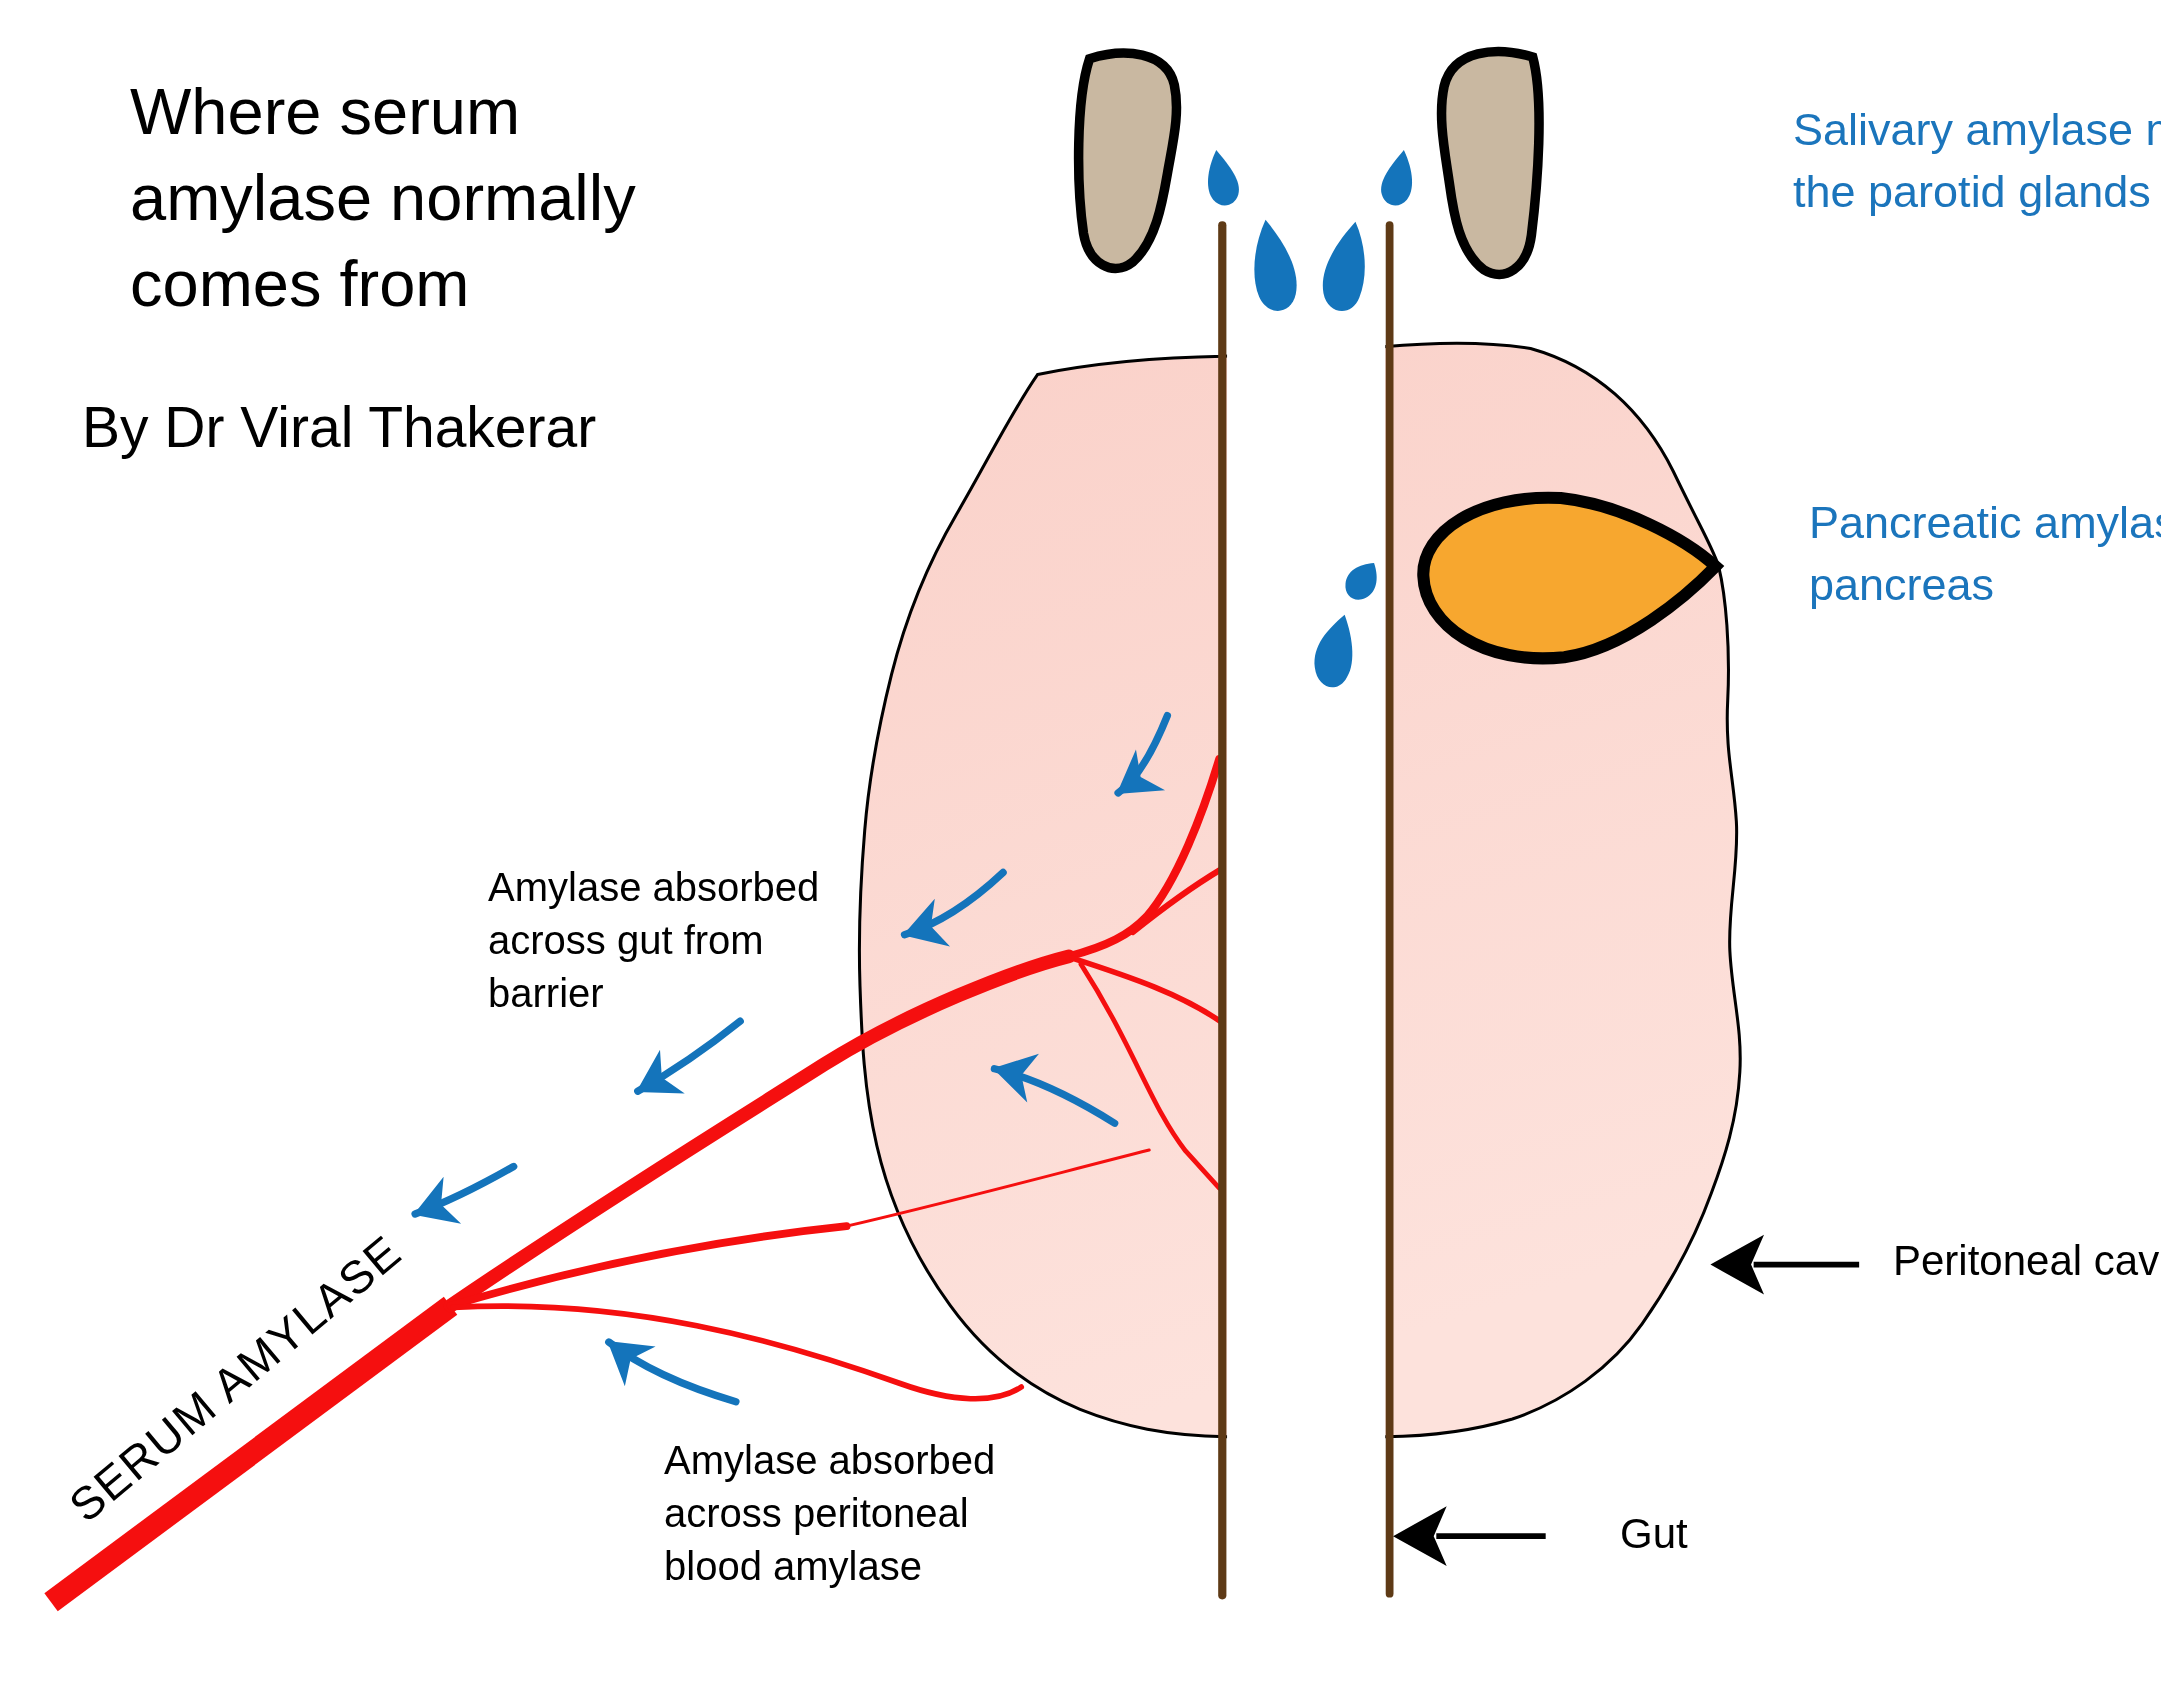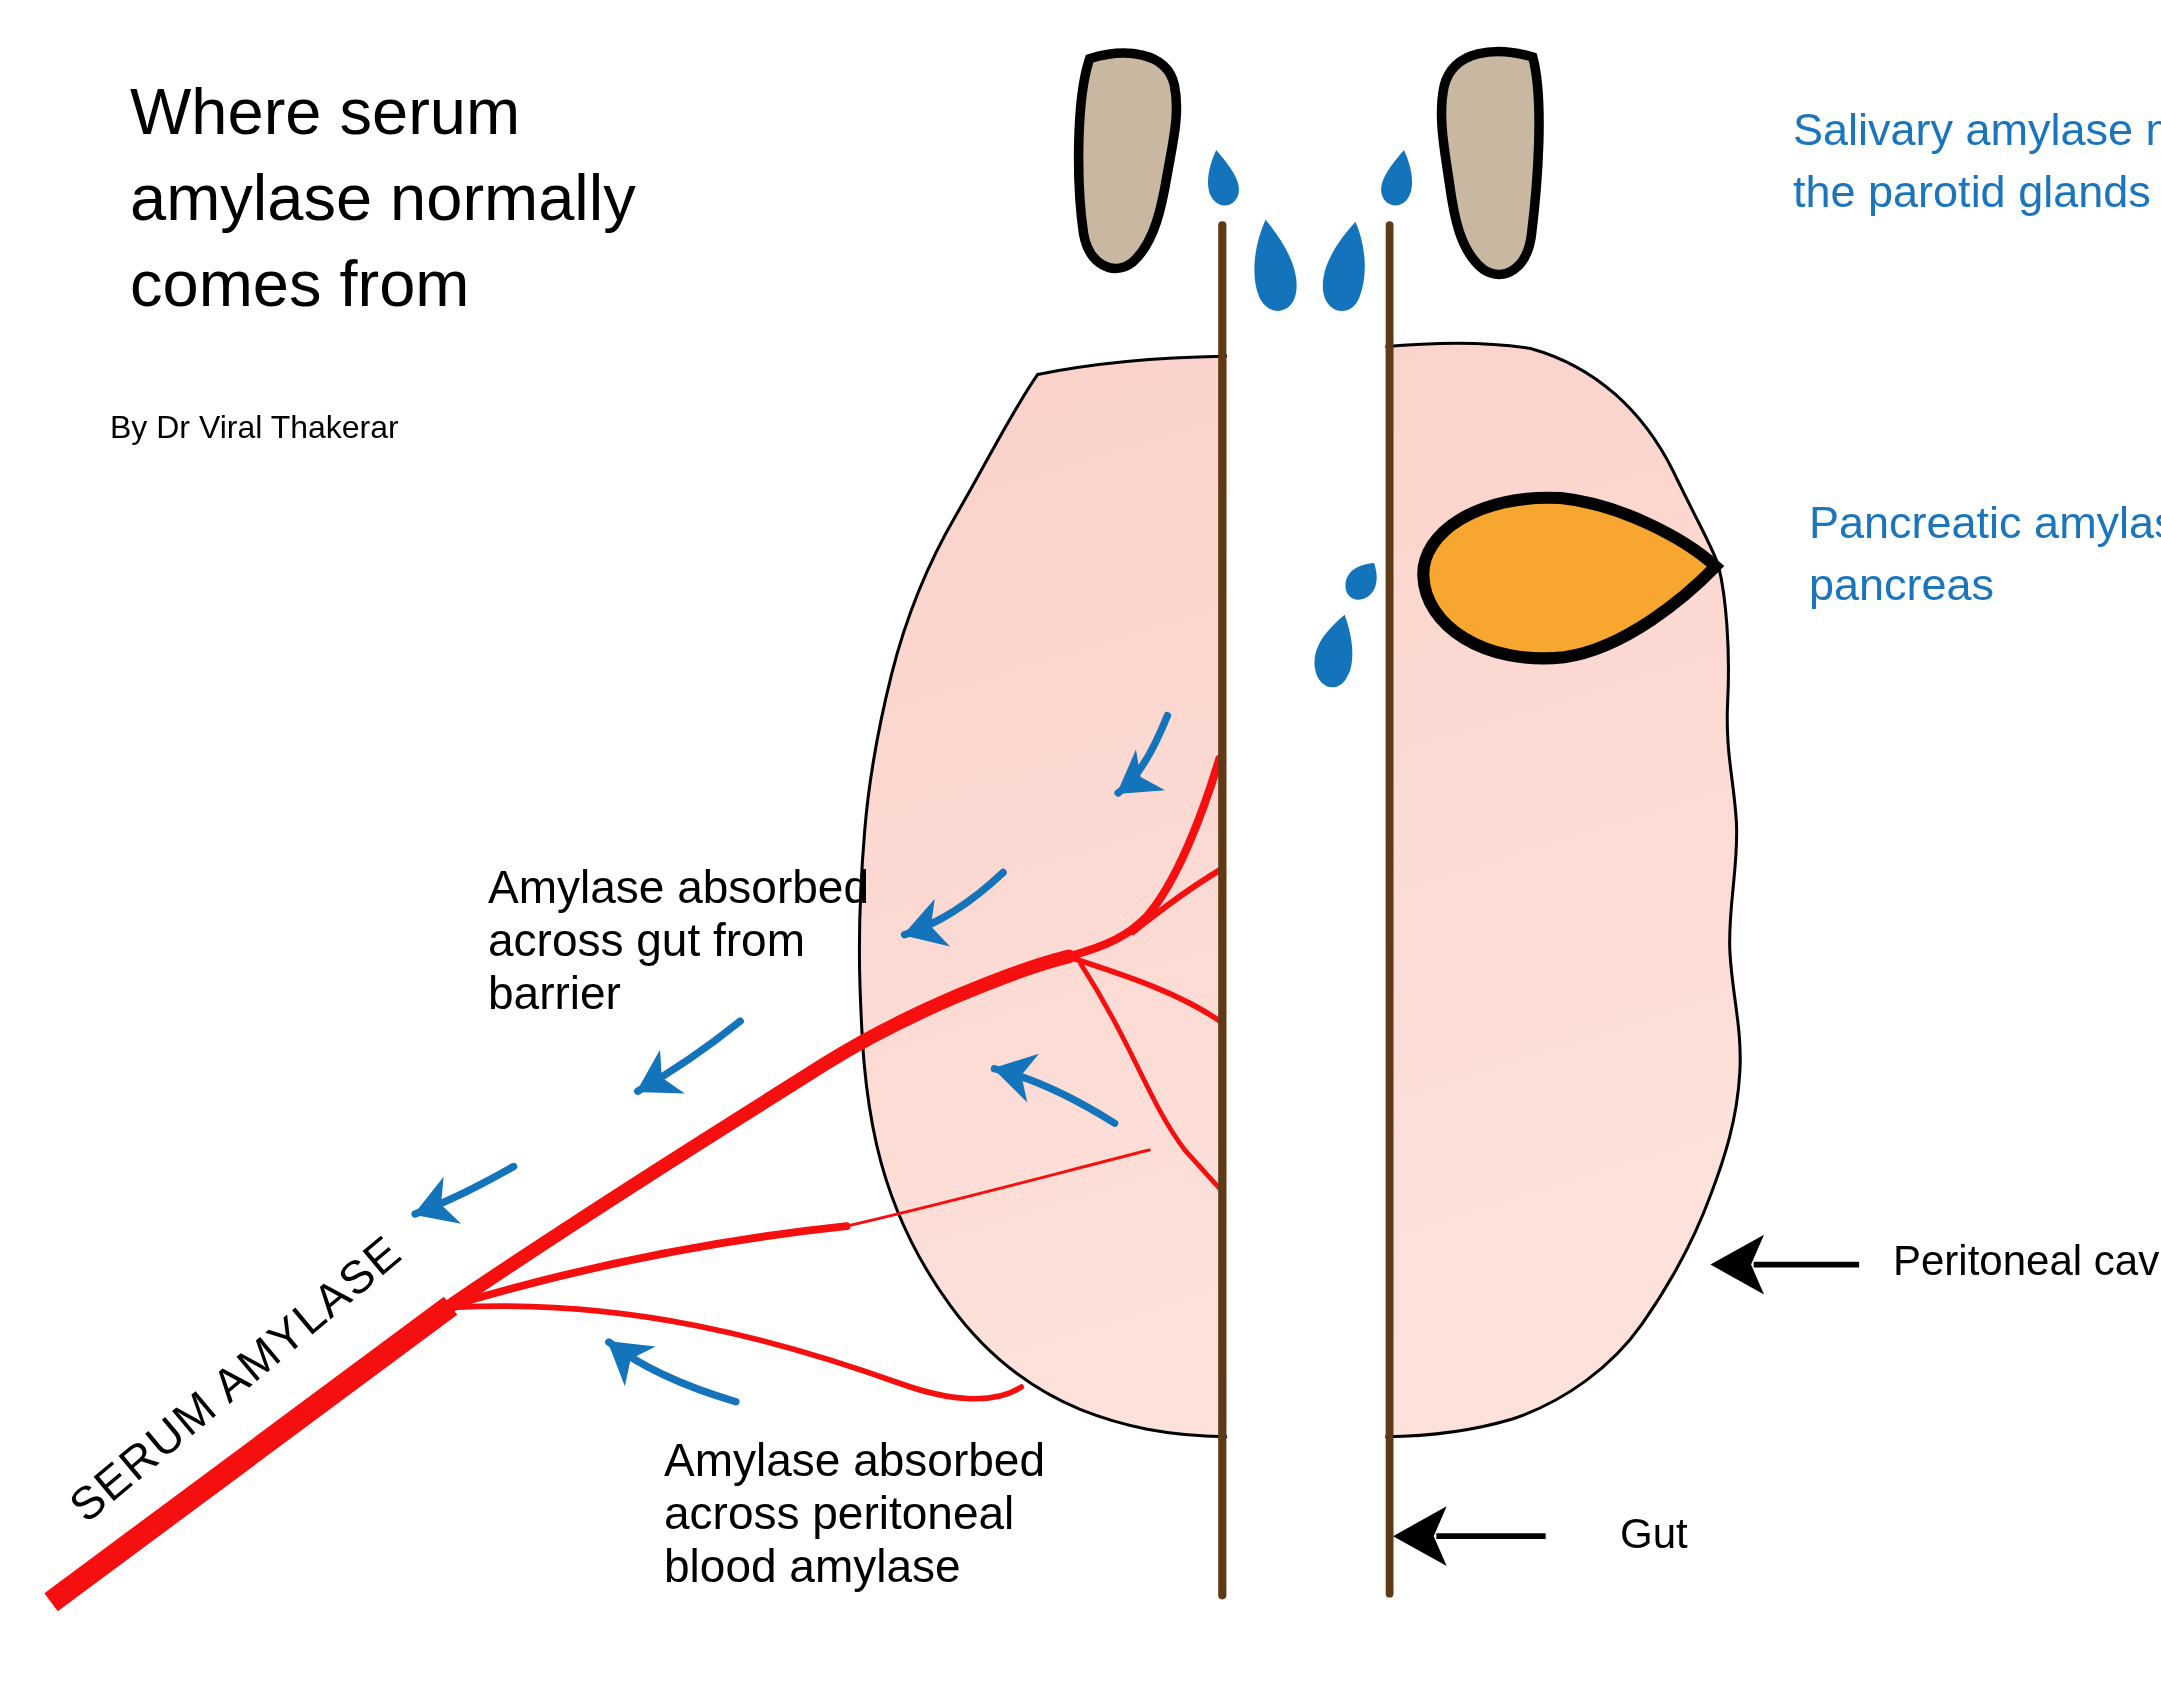--- a/index.html
+++ b/index.html
@@ -2,25 +2,25 @@
 <html style="--ink: #000000; --annotation-blue: #1b75bc; --graphic-blue: #1474bb; --vessel-red: #f50f0f; --gut-brown: #5e3a16; --parotid-tan: #c9b8a1; --pancreas-orange: #f7a72f; --peritoneum-pink-light: #fde2dc; --peritoneum-pink: #fad1c9;font-size:7px"><head>
 <meta charset="utf-8">
 <style>
   html,body{margin:0;padding:0;background:#ffffff;}
   body{width:2394px;height:1700px;overflow:hidden;
        font-family:"Liberation Sans", sans-serif;}
   .canvas{position:relative;width:2394px;height:1700px;background:#fff;}
   .canvas svg{position:absolute;left:0;top:0;}
   .label{position:absolute;white-space:nowrap;}
   .title{left:82px;top:69px;font-size:65px;line-height:86px;color:var(--ink,#000);margin-left:48px;}
-  .byline{left:82px;top:397px;font-size:32px;line-height:61px;color:var(--ink,#000);margin-left:28px;}
+  .byline{left:82px;top:397px;font-size:57px;line-height:61px;color:var(--ink,#000);}
   .note{font-size:45px;line-height:62px;color:var(--annotation-blue,#1b75bc);}
   .note-salivary{left:1793px;top:99px;}
   .note-pancreatic{left:1809px;top:492px;}
-  .small-black{font-size:46px;line-height:53px;color:var(--ink,#000);}
+  .small-black{font-size:40px;line-height:53px;color:var(--ink,#000);}
   .lbl-gut-barrier{left:488px;top:861px;}
   .lbl-peritoneal-barrier{left:664px;top:1434px;}
   .lbl-peritoneal-cavity{left:1893px;top:1237px;font-size:42px;color:var(--ink,#000);}
   .lbl-gut{left:1577px;top:1510px;font-size:42px;color:var(--ink,#000);margin-left:43px;}
   .lbl-serum{left:76px;top:1485px;font-size:46px;letter-spacing:1.7px;color:var(--ink,#000);
              transform:rotate(-40deg);transform-origin:0 50%;}
 </style>
 </head>
 <body>
 

